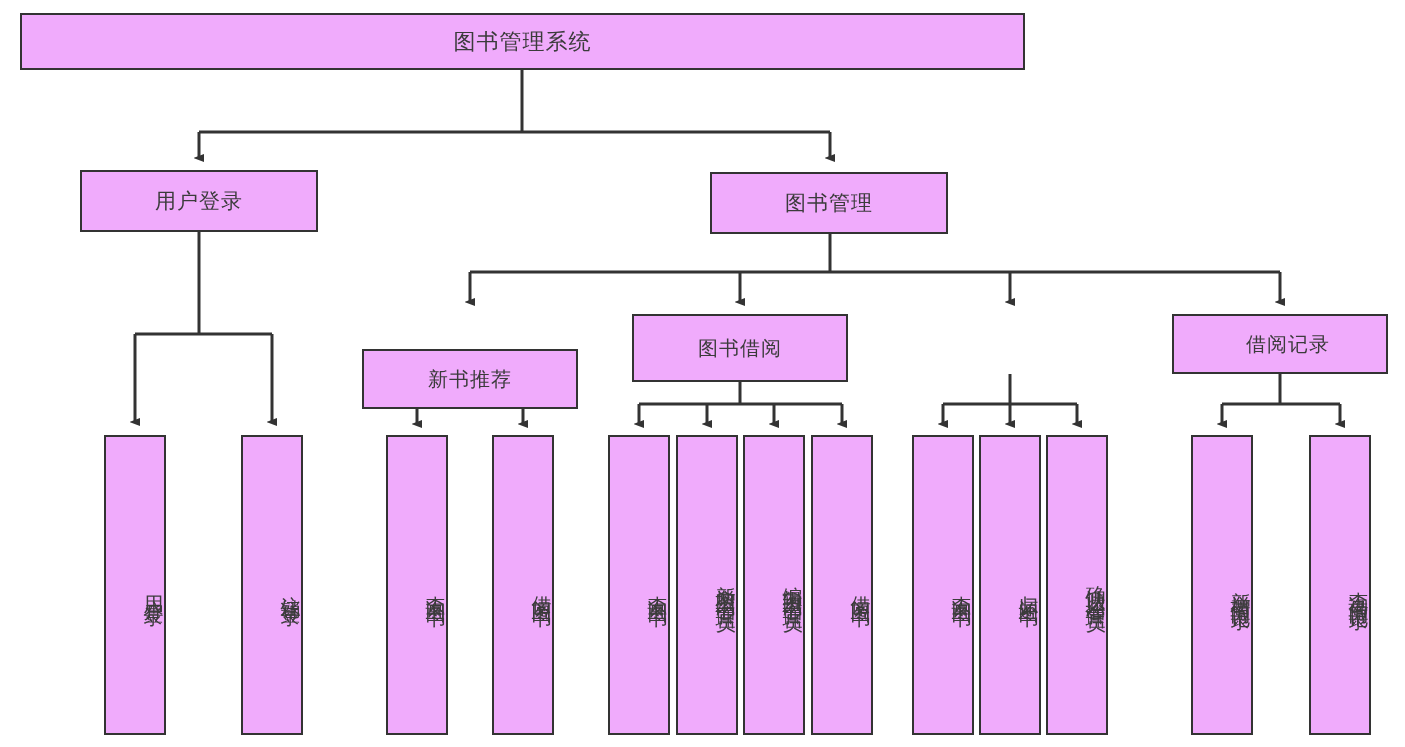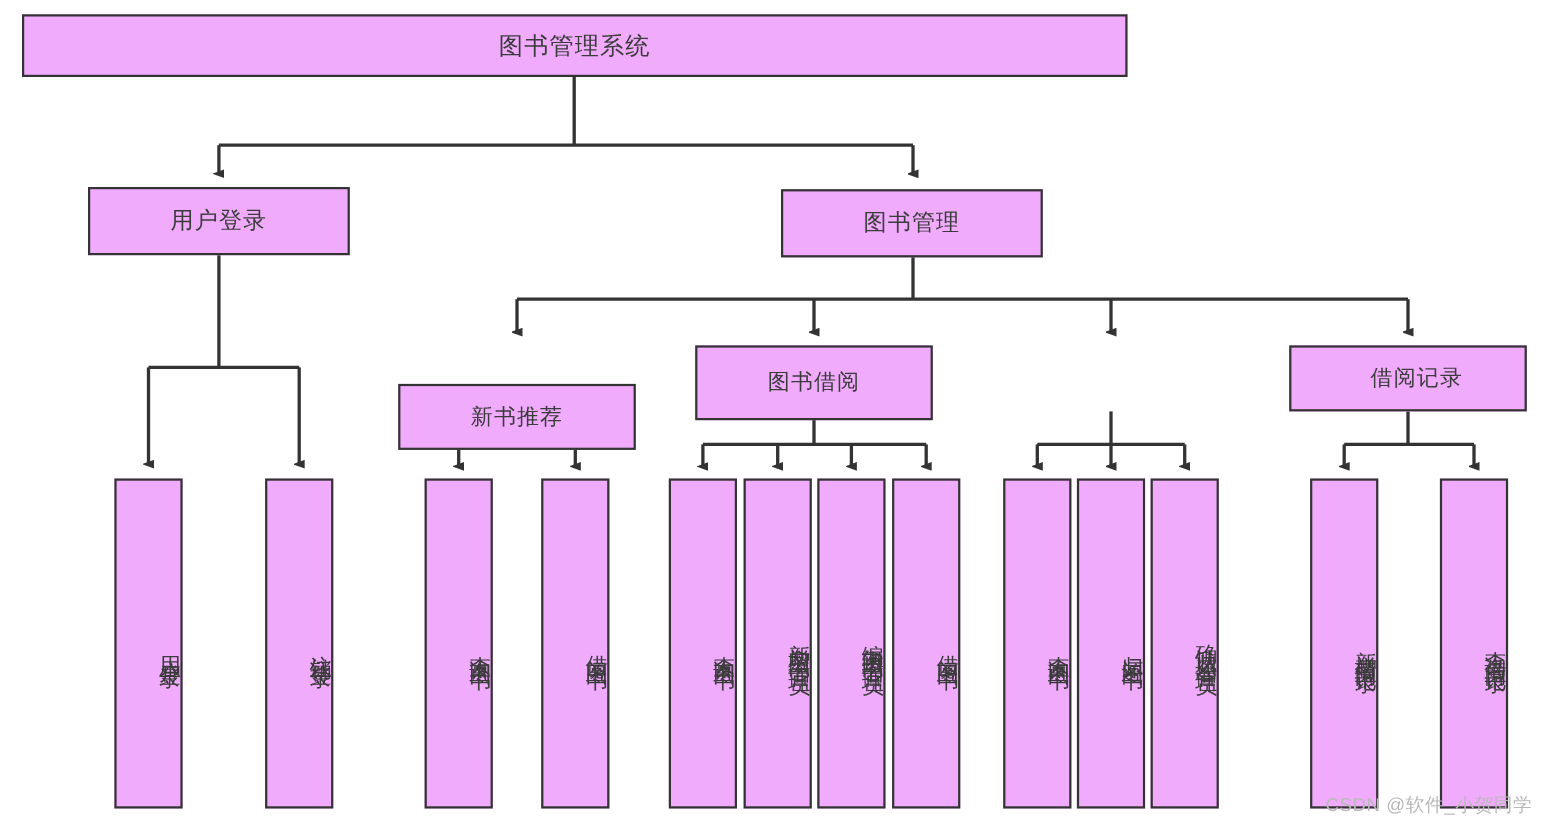--- a/index.html
+++ b/index.html
@@ -182,15 +182,14 @@
     <span class="vtext">确认归还（管理员）</span>
   </div>
 
   <div class="node leaf" style="left:1191px; top:435px; width:62px; height:300px;">
     <span class="vtext">新增借阅记录</span>
   </div>
   <div class="node leaf" style="left:1309px; top:435px; width:62px; height:300px;">
     <span class="vtext">查询借阅记录</span>
   </div>
 
-  <div class="watermark">CSDN @软件_小贺同学</div>
 
 </div>
 
 </body></html>

